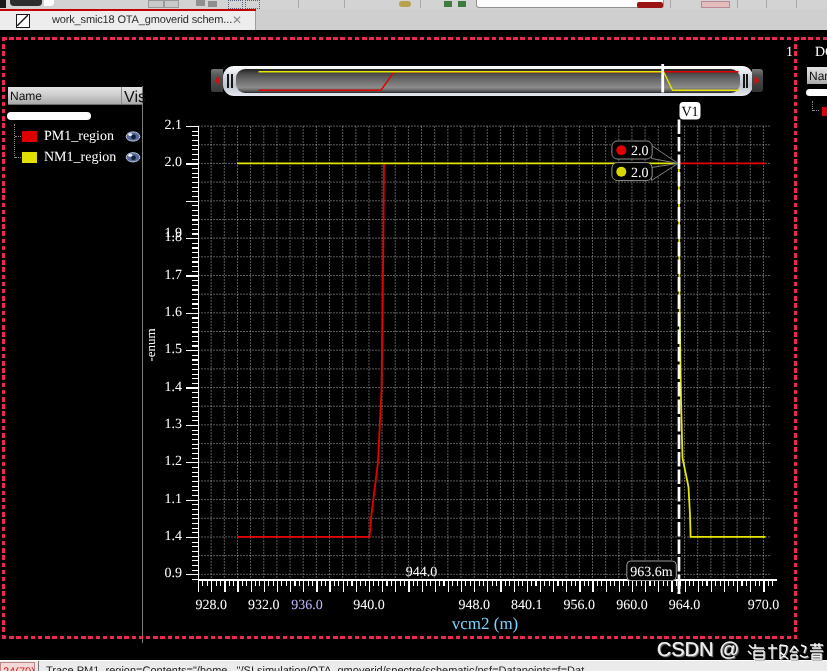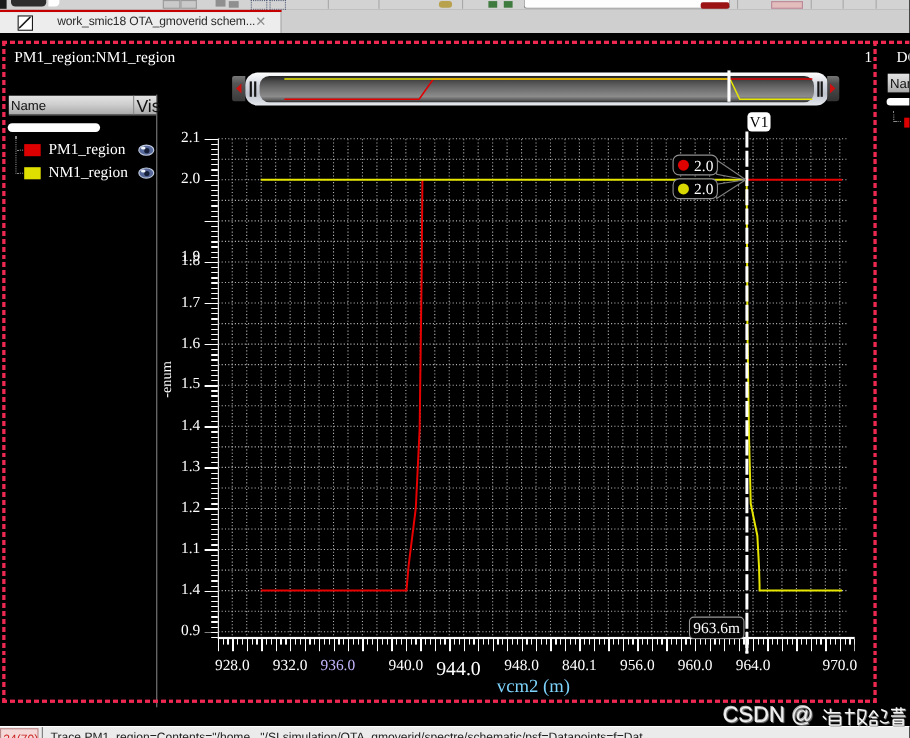--- a/index.html
+++ b/index.html
@@ -43,21 +43,20 @@
     <div class="abs" style="left:0;top:2px;width:256px;height:19px;background:#ededed;border-right:1px solid #9e9e9e;box-sizing:border-box;"></div>
     <div class="abs" style="left:16px;top:5px;width:14px;height:14px;background:#fff;border:1.5px solid #1a1a1a;box-sizing:border-box;">
       <svg width="11" height="11" style="position:absolute;left:0;top:0">
           <line x1="11" y1="0" x2="0" y2="11" stroke="#1a1a1a" stroke-width="1.4"></line>
         </svg>
     </div>
     <div class="abs" style="left:52px;top:5px;font-size:11px;letter-spacing:-0.15px;color:#2a2a2a;">work_smic18 OTA_gmoverid schem...</div>
     <div class="abs" style="left:232px;top:4px;font-size:12px;color:#8a8a8a;">✕</div>
   </div>
 
-  <div class="abs serif" style="left:13px;top:45px;font-size:14px;color:#fff;">PM1_region:NM1_region</div>
   <div class="abs serif" style="left:786px;top:45px;font-size:14px;color:#fff;">1</div>
 
   <div class="abs" style="left:211px;top:69px;width:12px;height:23px;background:linear-gradient(180deg,#777 0%,#555 30%,#3a3a3a 100%);border-radius:2px 0 0 2px;"></div>
   <svg class="abs" style="left:211px;top:69px;" width="12" height="23">
       <polygon points="8.5,7 3.5,11.5 8.5,16" fill="#cc1111"></polygon>
     </svg>
   <div class="abs" style="left:223px;top:66px;width:530px;height:30px;border-radius:11px;background:linear-gradient(180deg,#ffffff 0%,#d4d8e0 35%,#bfc4ce 65%,#e6e9ee 100%);"></div>
   <div class="abs" style="left:236px;top:69px;width:504px;height:24px;border-radius:9px;background:linear-gradient(180deg,#222 0%,#4e4e4e 22%,#6a6a6a 45%,#828282 68%,#8c8c8c 78%,#5a5a5a 92%,#262626 100%);"></div>
 
   <div class="abs" style="left:227px;top:74px;width:2px;height:14px;background:#161616;"></div>
@@ -108,21 +107,21 @@
   <div class="abs serif" style="left:140px;top:320px;width:22px;font-size:13px;color:#fff;transform:rotate(-90deg);transform-origin:center;width:44px;text-align:center;left:129px;top:337px;">-enum</div>
 
   <div class="abs" style="left:197.5px;top:579.2px;width:579px;height:1.7px;background:#fff;"></div>
   <div class="abs" style="left:197.6px;top:580.9px;width:579px;height:5.5px;background:repeating-linear-gradient(90deg,#fff 0,#fff 1.1px,transparent 1.1px,transparent 4.383px);"></div>
   <div class="abs" style="left:197.6px;top:580.9px;width:579px;height:11px;background:repeating-linear-gradient(90deg,#fff 0,#fff 1.2px,transparent 1.2px,transparent 13.15px);"></div>
   <div id="xlabels">
       <div class="abs serif" style="left: 186.15px; top: 598px; width: 50px; text-align: center; font-size: 14px; color: rgb(255, 255, 255);">928.0</div>
       <div class="abs serif" style="left: 238.75px; top: 598px; width: 50px; text-align: center; font-size: 14px; color: rgb(255, 255, 255);">932.0</div>
       <div class="abs serif" style="left: 291.35px; top: 598px; width: 50px; text-align: left; font-size: 14px; color: #c4b5fd;">936.0</div>
       <div class="abs serif" style="left: 343.95px; top: 598px; width: 50px; text-align: center; font-size: 14px; color: rgb(255, 255, 255);">940.0</div>
-      <div class="abs serif" style="left: 396.55px; top: 598px; width: 50px; font-size: 18px; color: rgb(255, 255, 255);">944.0</div>
+      <div class="abs serif" style="left: 396.55px; top: 565px; width: 50px; text-align: center; font-size: 14px; color: rgb(255, 255, 255);">944.0</div>
       <div class="abs serif" style="left: 449.15px; top: 598px; width: 50px; text-align: center; font-size: 14px; color: rgb(255, 255, 255);">948.0</div>
       <div class="abs serif" style="left: 501.75px; top: 598px; width: 50px; text-align: center; font-size: 14px; color: rgb(255, 255, 255);">840.1</div>
       <div class="abs serif" style="left: 554.35px; top: 598px; width: 50px; text-align: center; font-size: 14px; color: rgb(255, 255, 255);">956.0</div>
       <div class="abs serif" style="left: 606.95px; top: 598px; width: 50px; text-align: center; font-size: 14px; color: rgb(255, 255, 255);">960.0</div>
       <div class="abs serif" style="left: 659.55px; top: 598px; width: 50px; text-align: center; font-size: 14px; color: rgb(255, 255, 255);">964.0</div>
       <div class="abs serif" style="left: 738.45px; top: 598px; width: 50px; text-align: center; font-size: 14px; color: rgb(255, 255, 255);">970.0</div>
     </div>
   <div class="abs serif" style="left:435px;top:614px;width:100px;text-align:center;font-size:17px;color:#7dd3fc;">vcm2 (m)</div>
 
   <svg class="abs" style="left:0;top:0;" width="827" height="643" viewBox="0 0 827 643">

